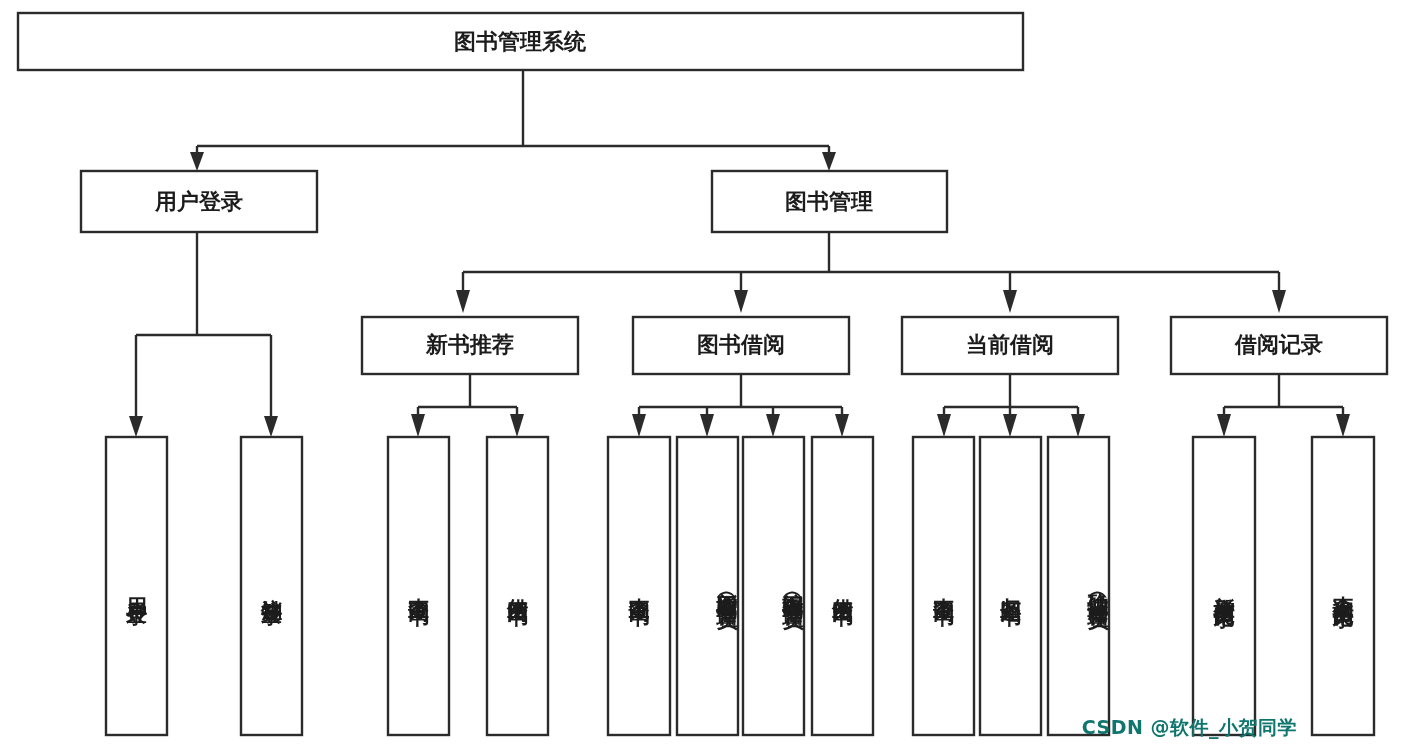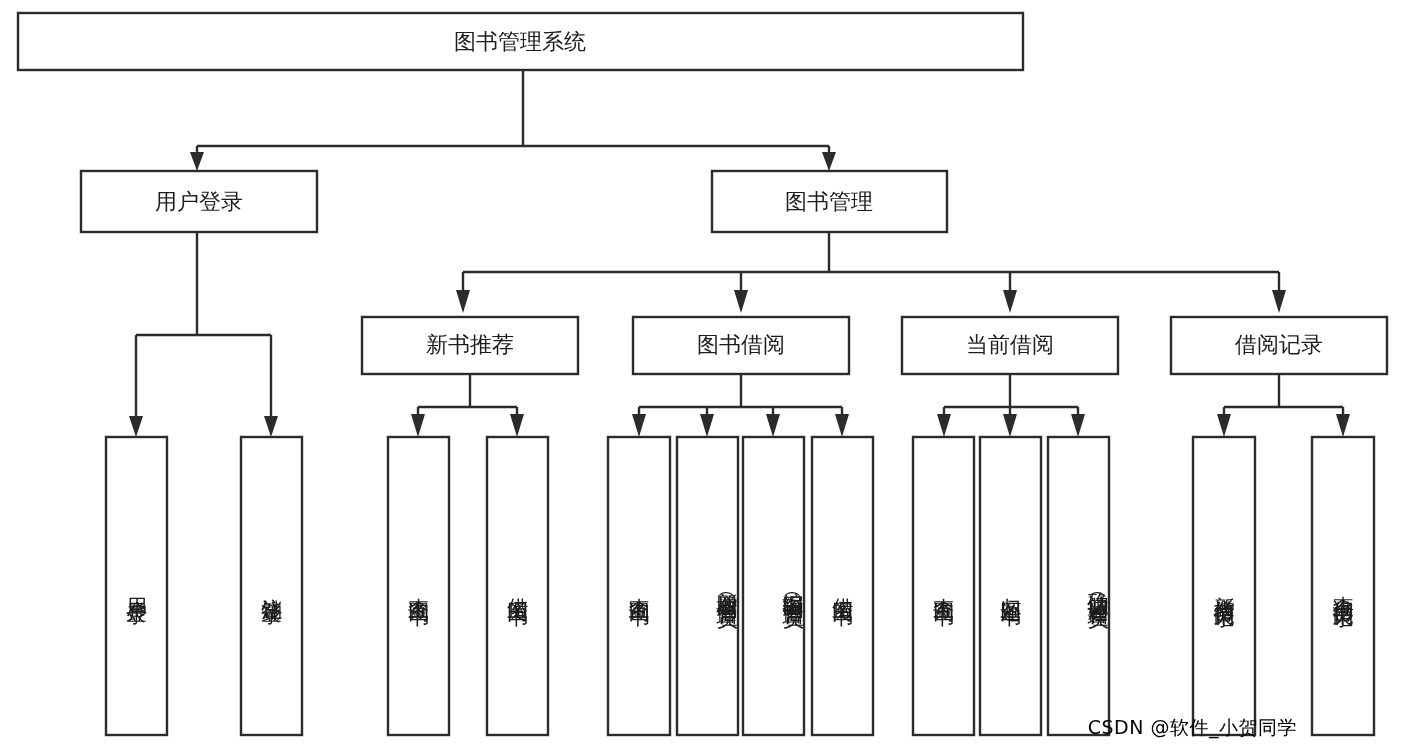--- a/index.html
+++ b/index.html
@@ -11,20 +11,21 @@
     width: 1405px;
     height: 747px;
     font-family: "DejaVu Sans", "Liberation Sans", sans-serif;
     overflow: hidden;
   }
   #diagram-root {
     position: relative;
     width: 1305px;
     height: 747px;
     background: #ffffff;
+    font-weight: bold;
   }
   svg.diagram-canvas {
     position: absolute;
     left: 0;
     top: 0;
     width: 1405px;
     height: 747px;
   }
   .node-box {
     fill: #ffffff;
@@ -60,21 +61,21 @@
     white-space: nowrap;
     text-align: center;
     pointer-events: none;
   }
   .watermark {
     position: absolute;
     right: 8px;
     bottom: 6px;
     font-family: "DejaVu Sans", "Liberation Sans", sans-serif;
     font-size: 19px;
-    color: #000000;
+    color: #0f766e;
     white-space: nowrap;
     letter-spacing: 0.5px;
   }
 </style>
 </head>
 <body>
 
 <div id="diagram-root">
 
   <svg class="diagram-canvas" viewBox="0 0 1405 747">

